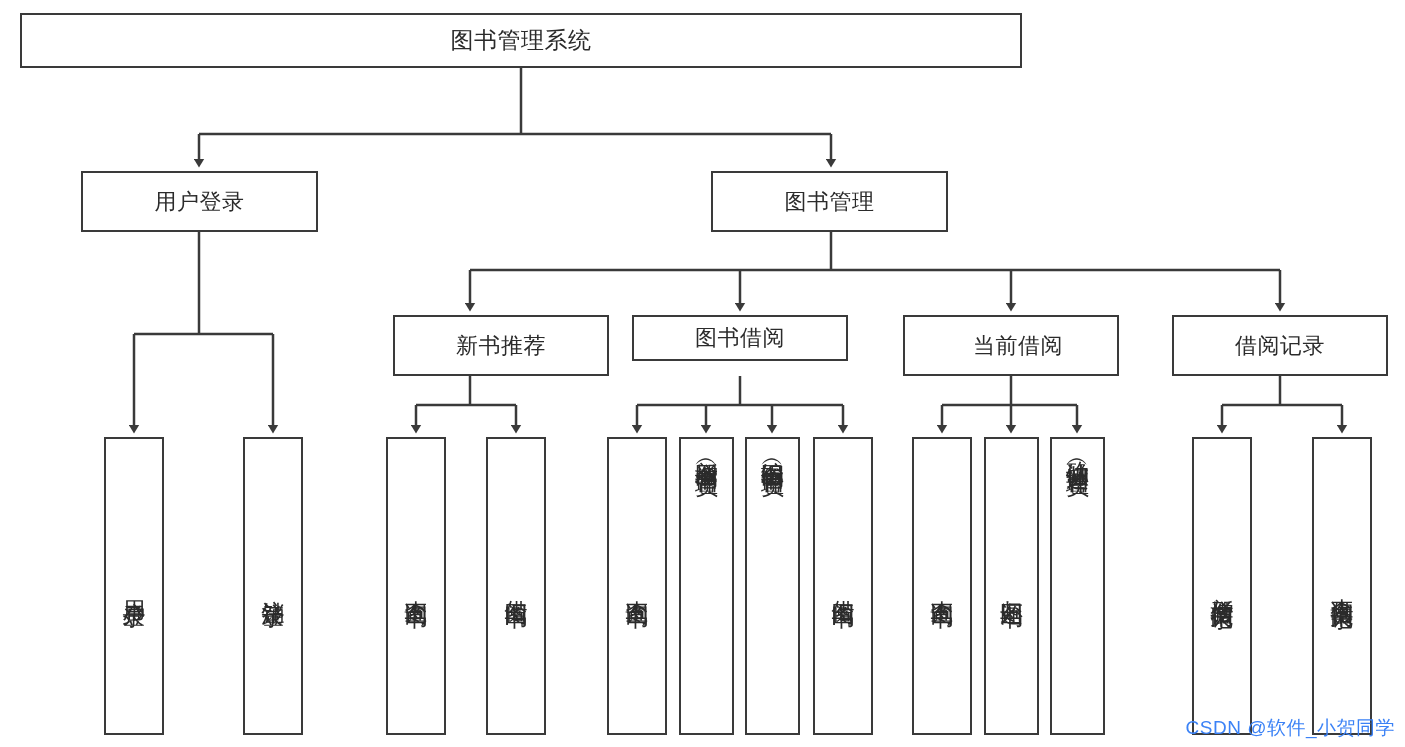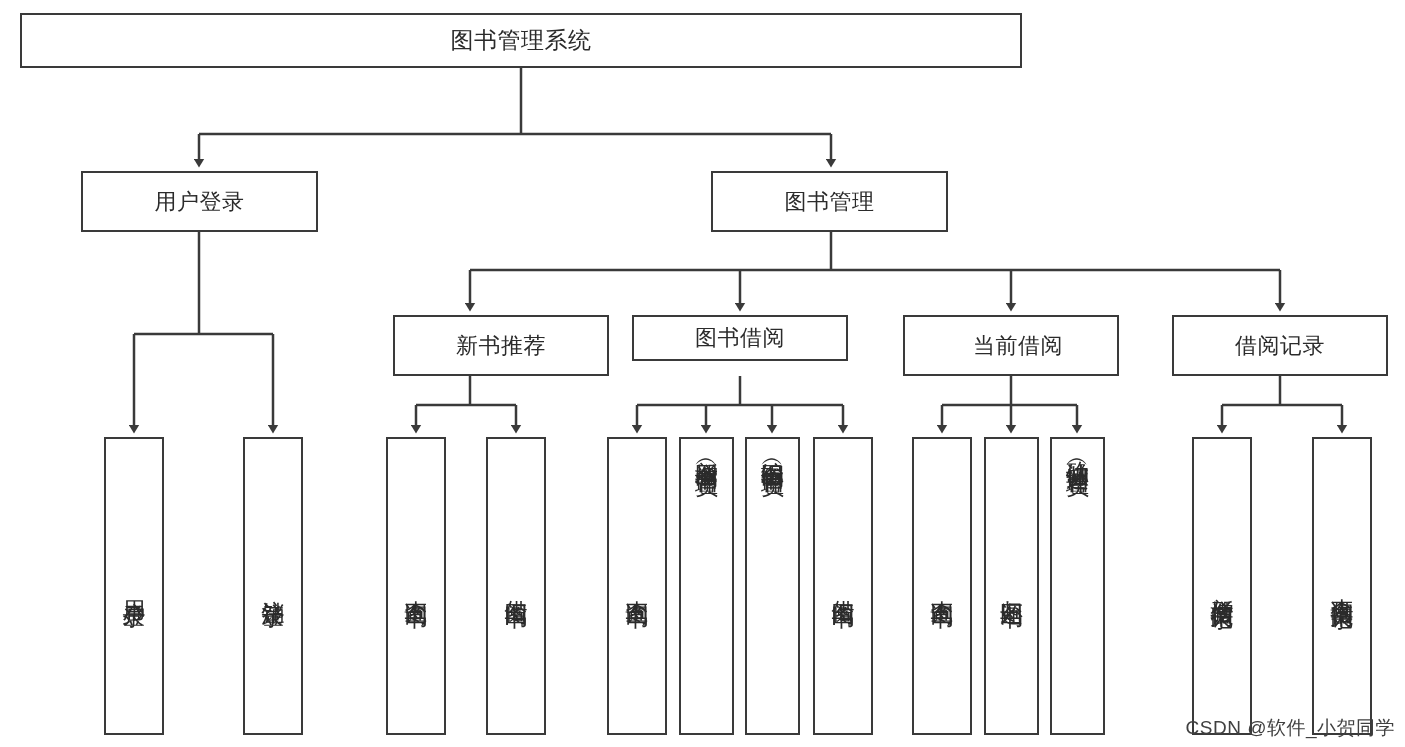--- a/index.html
+++ b/index.html
@@ -64,21 +64,21 @@
   }
   .node.v.center {
     align-items: center;
     padding-top: 0;
   }
   .watermark {
     position: absolute;
     right: 10px;
     bottom: 6px;
     font-size: 19px;
-    color: #404040;
+    color: #3b82f6;
     letter-spacing: 0.5px;
     z-index: 5;
     white-space: nowrap;
   }
 </style>
 </head>
 <body>
 
 <div id="canvas">
 

